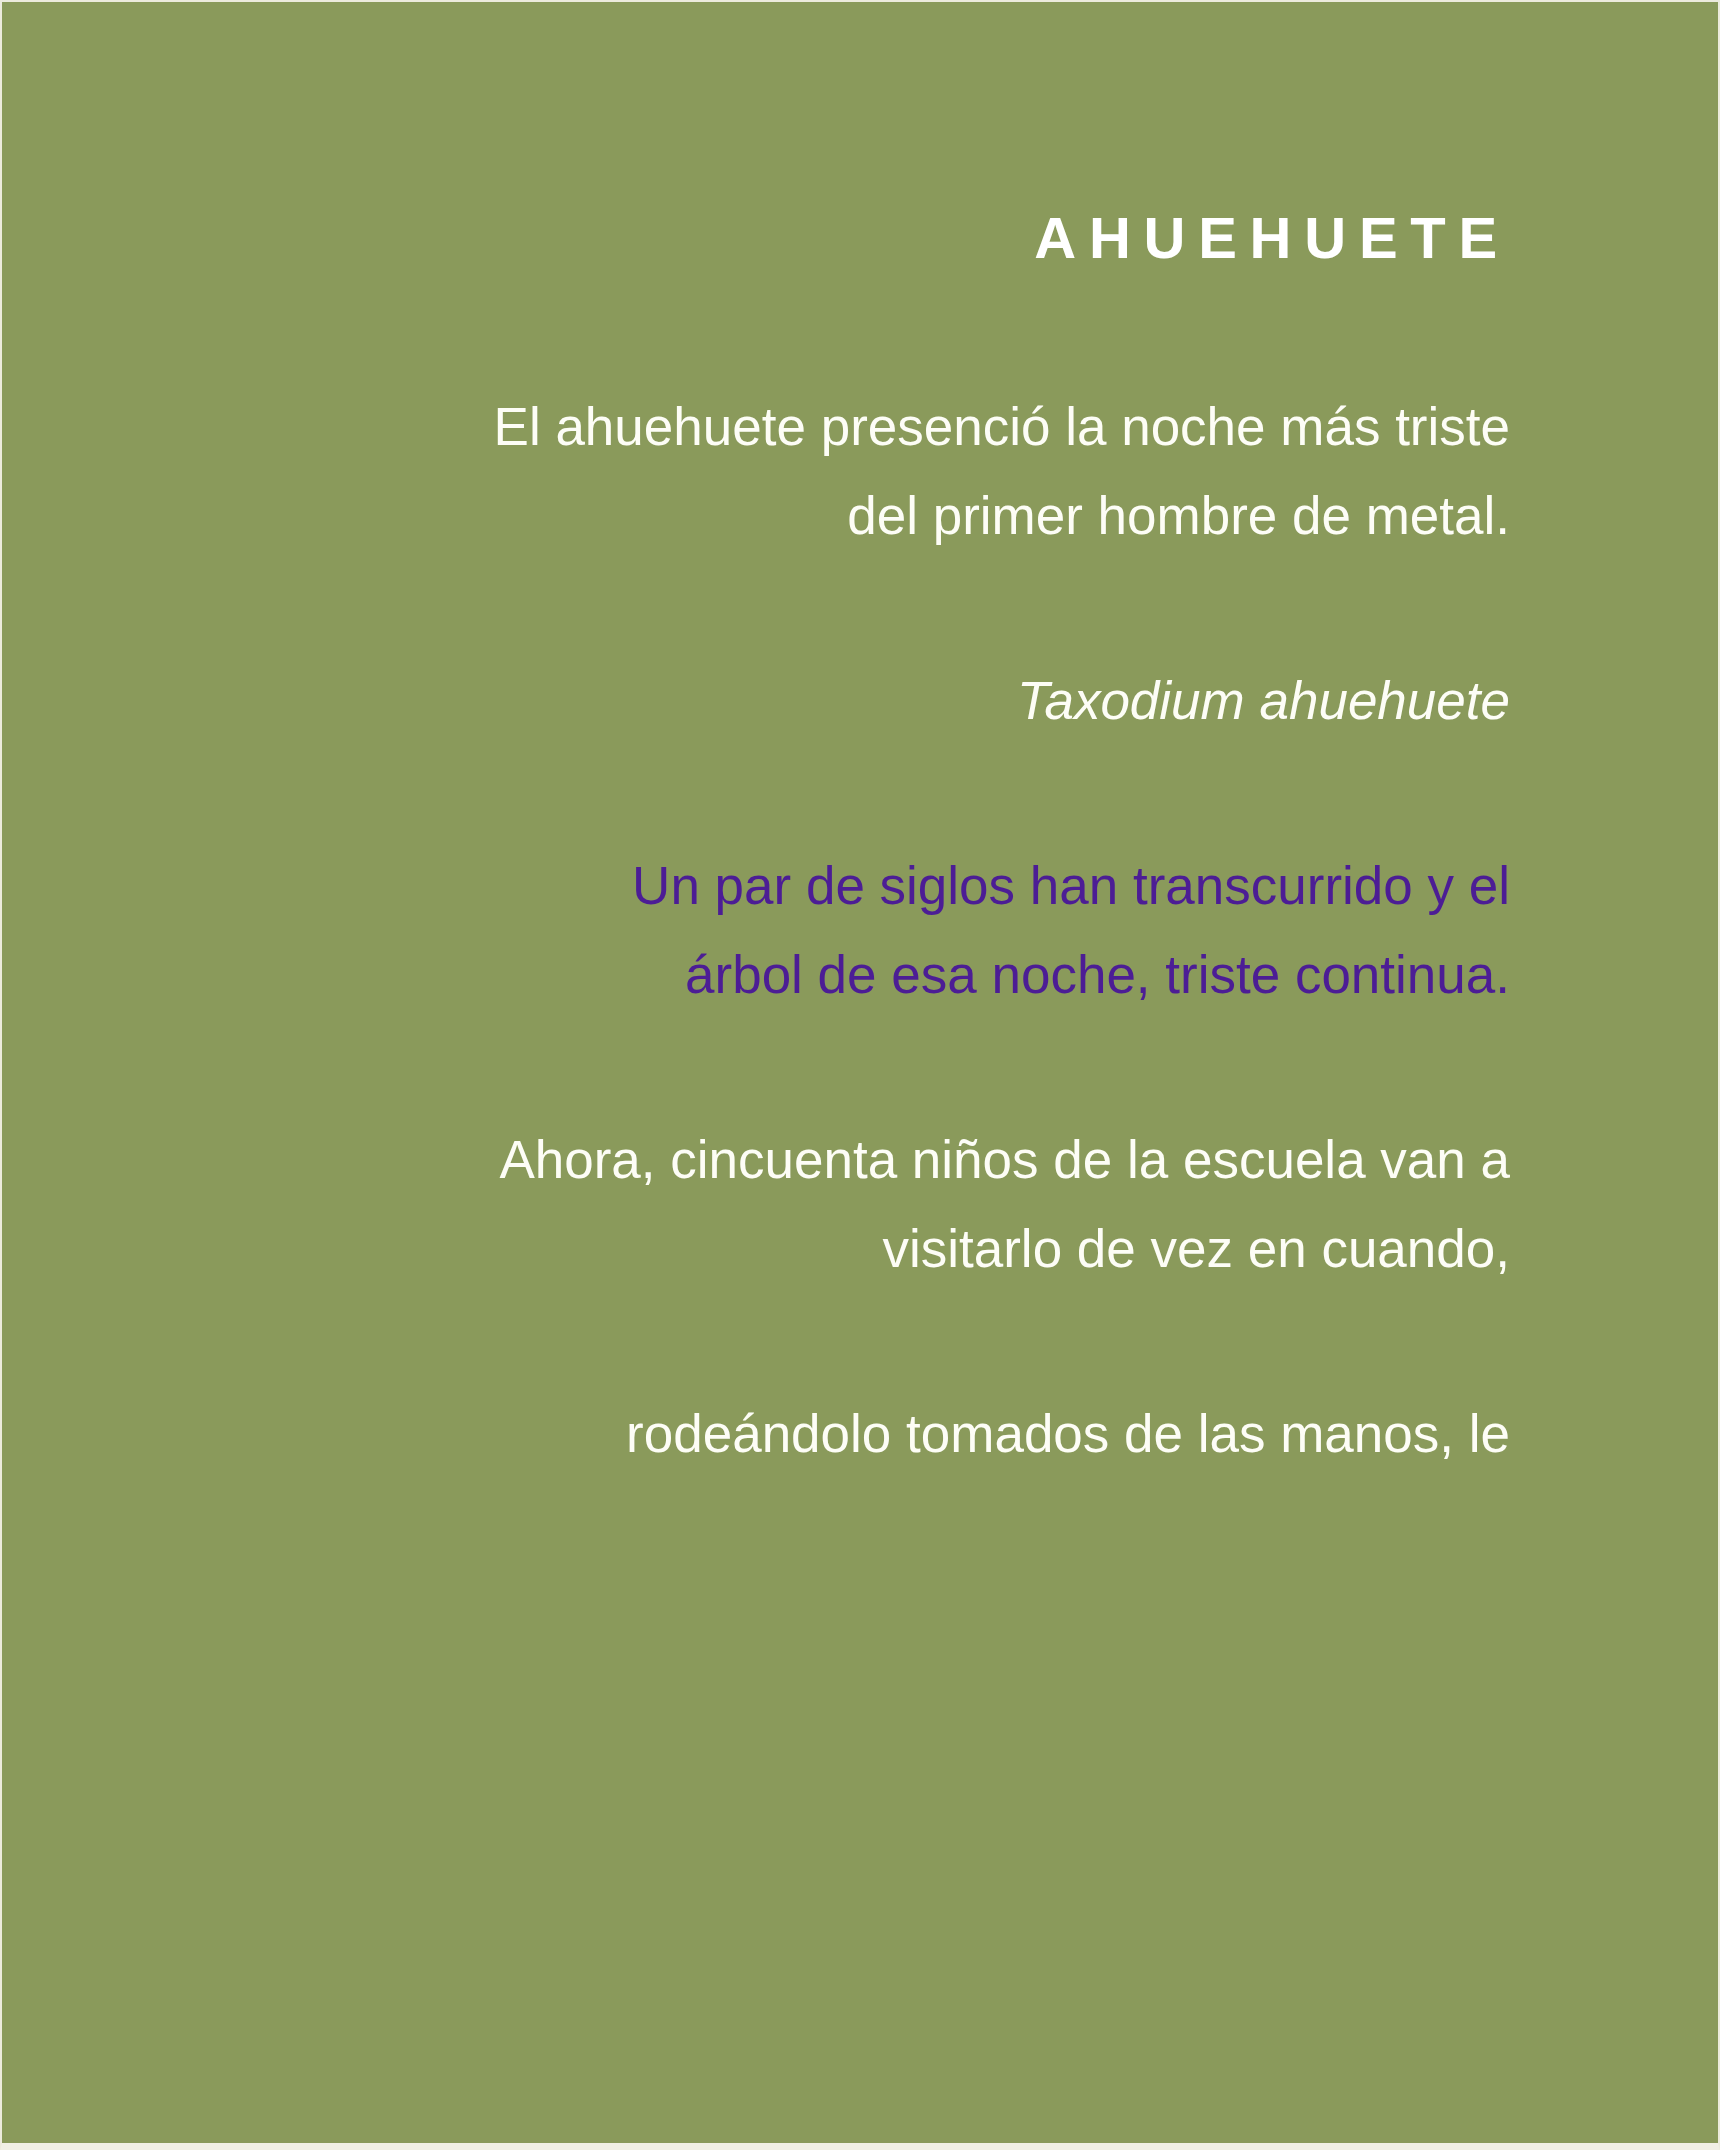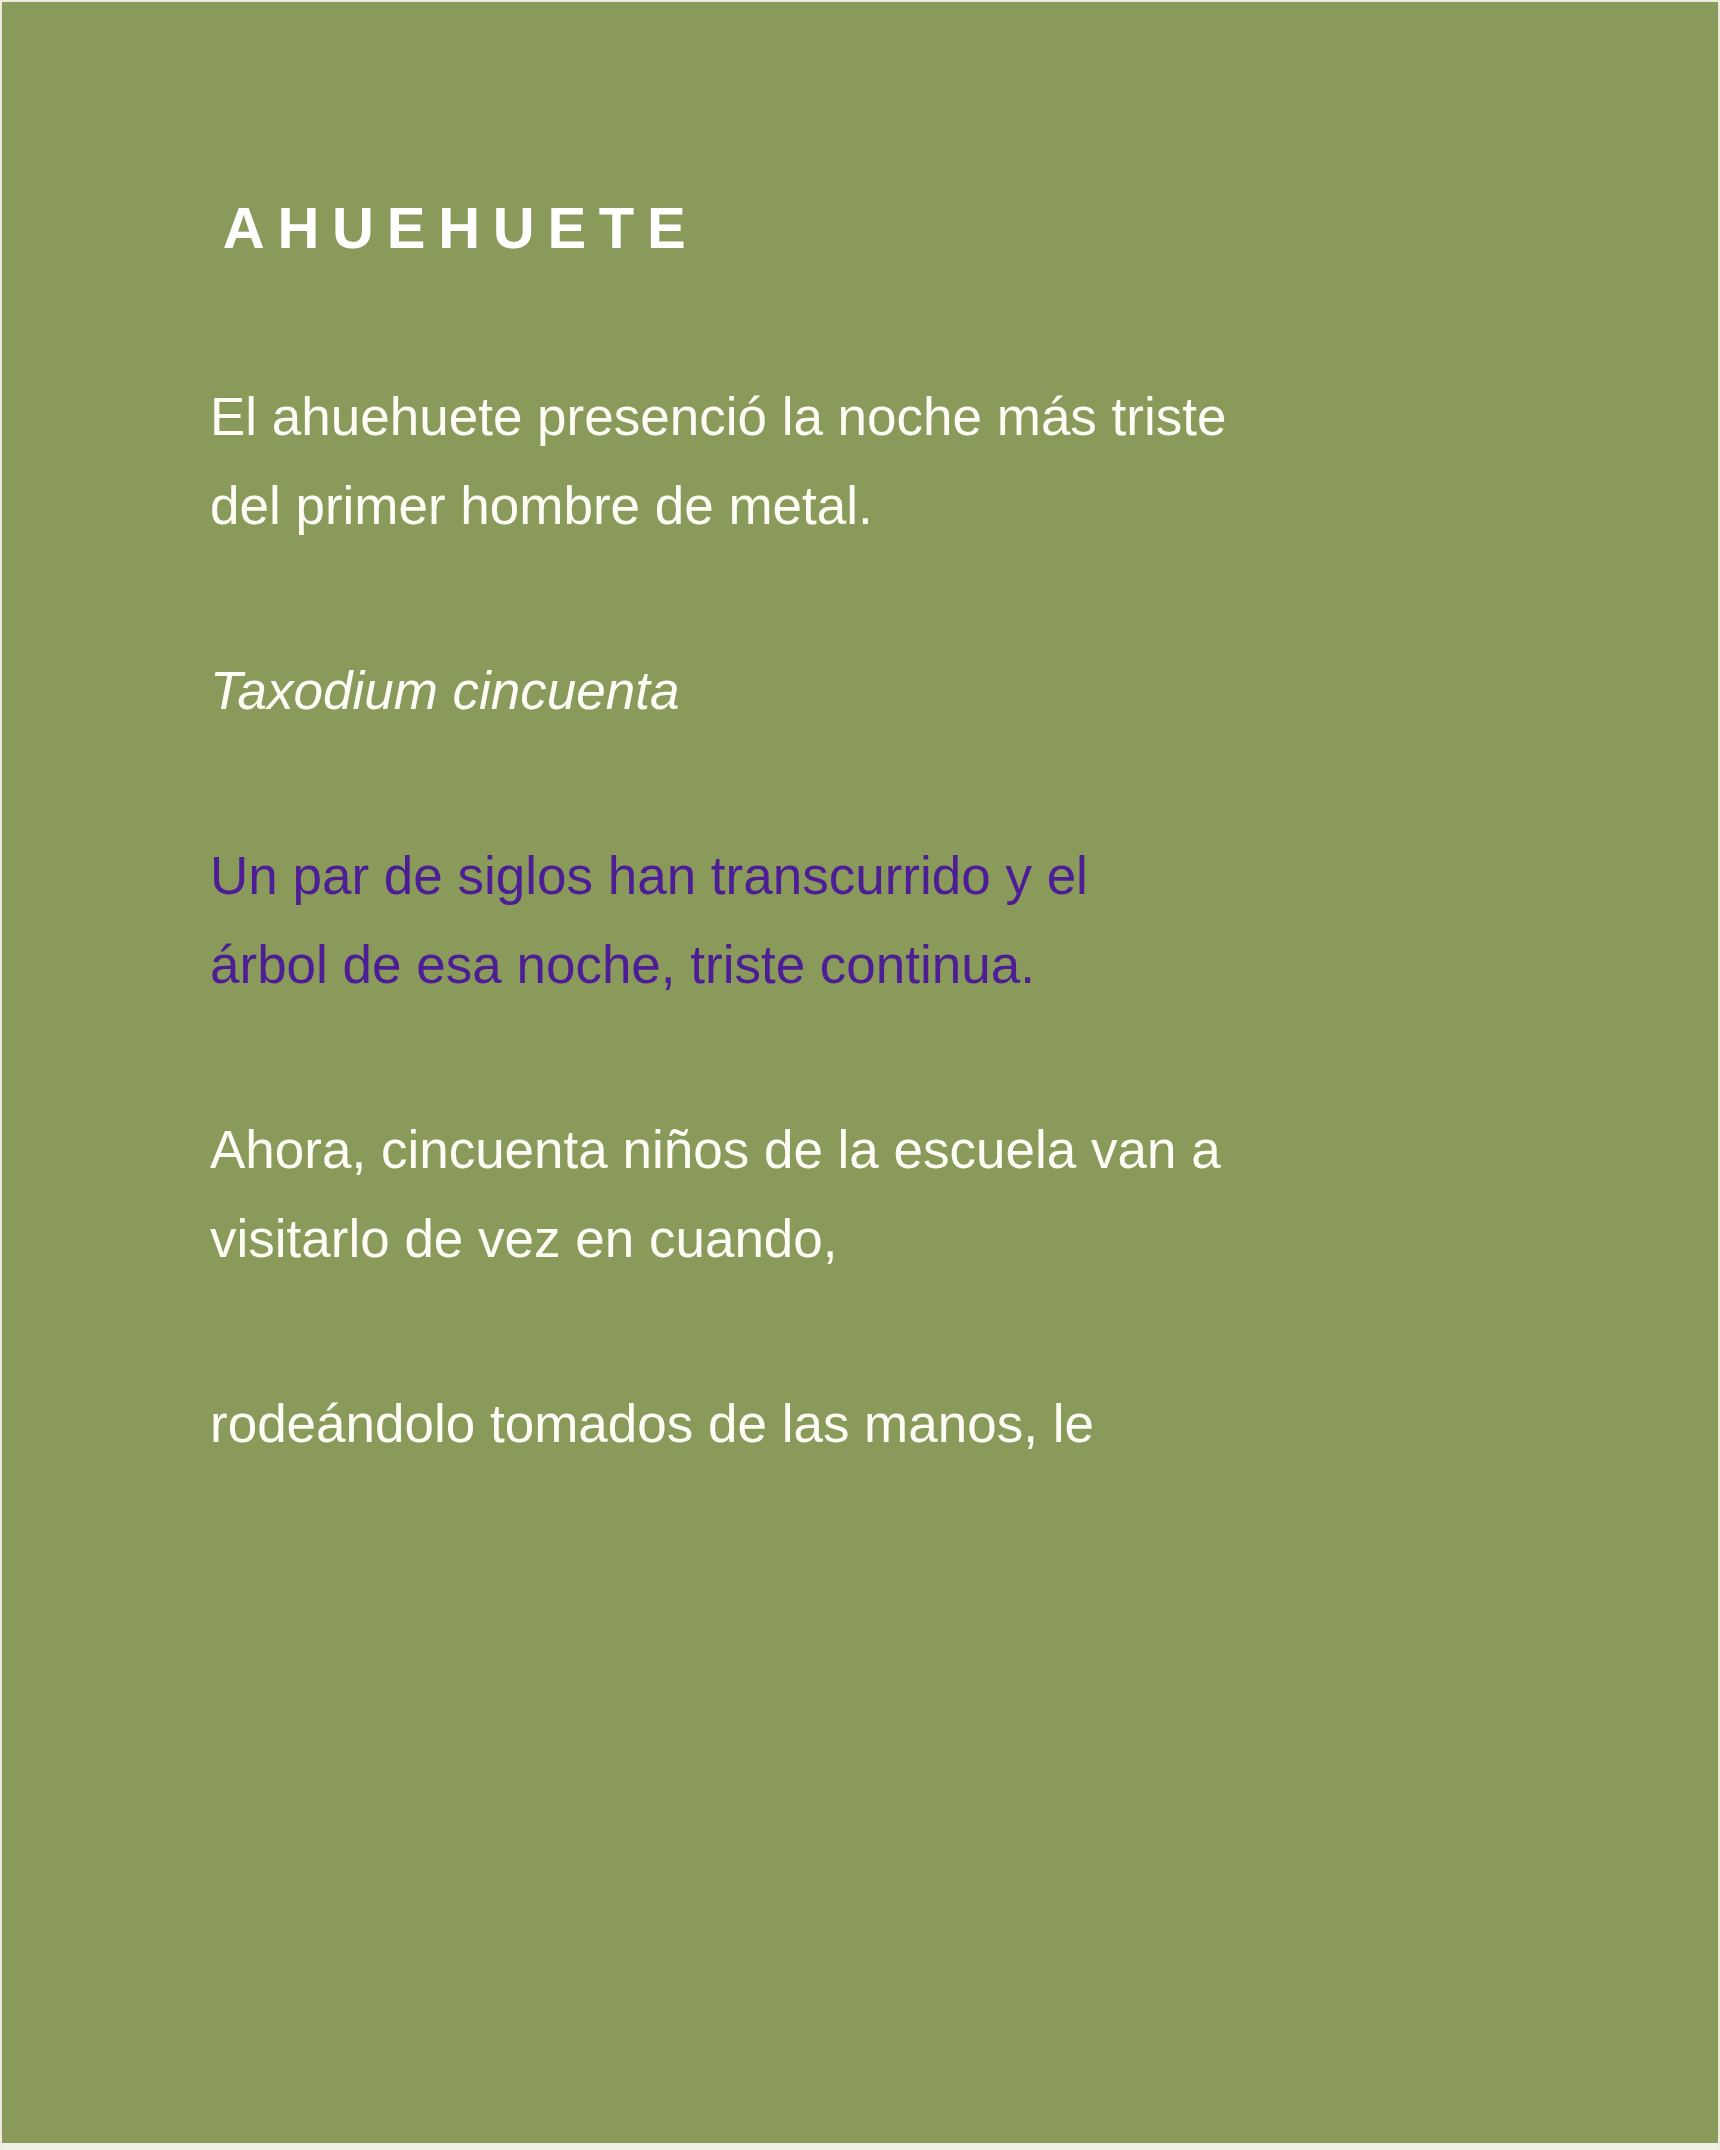--- a/index.html
+++ b/index.html
@@ -18,23 +18,23 @@
     height: 2151px;
     background: #8a9a5b;
     border-top: 2.3px solid #ecebdd;
     border-left: 2.3px solid #ecebdd;
     border-right: 2.3px solid #ecebdd;
     border-bottom: 8.4px solid #f1f0e5;
     overflow: hidden;
   }
   .content {
     width: 1300px;
-    margin: 0 auto;
+    margin: 10px auto;
     padding-top: 197px;
-    text-align: left;
+    text-align: right;
   }
   .title {
     color: #ffffff;
     font-size: 58px;
     font-weight: 700;
     letter-spacing: 0.22em;
     text-indent: 0.22em; 
     line-height: 1;
     margin: 0 0 115px 0;
   }
@@ -57,21 +57,21 @@
 
 <div class="page" style="background: rgb(138, 154, 91); border-color: rgb(236, 235, 221) rgb(236, 235, 221) rgb(241, 240, 229);">
   <div class="content">
     <h1 class="title" style="color: rgb(255, 255, 255);">AHUEHUETE</h1>
     <div>
         <div class="stanza" style="color: rgb(253, 253, 246);">
           <div class="line">El ahuehuete presenció la noche más triste</div>
           <div class="line">del primer hombre de metal.</div>
         </div>
         <div class="stanza italic" style="color: rgb(253, 253, 246);">
-          <div class="line">Taxodium cincuenta</div>
+          <div class="line">Taxodium ahuehuete</div>
         </div>
         <div class="stanza" style="color: #4c1d95;">
           <div class="line">Un par de siglos han transcurrido y el</div>
           <div class="line">árbol de esa noche, triste continua.</div>
         </div>
         <div class="stanza" style="color: rgb(253, 253, 246);">
           <div class="line">Ahora, cincuenta niños de la escuela van a</div>
           <div class="line">visitarlo de vez en cuando,</div>
         </div>
         <div class="stanza" style="color: rgb(253, 253, 246);">

